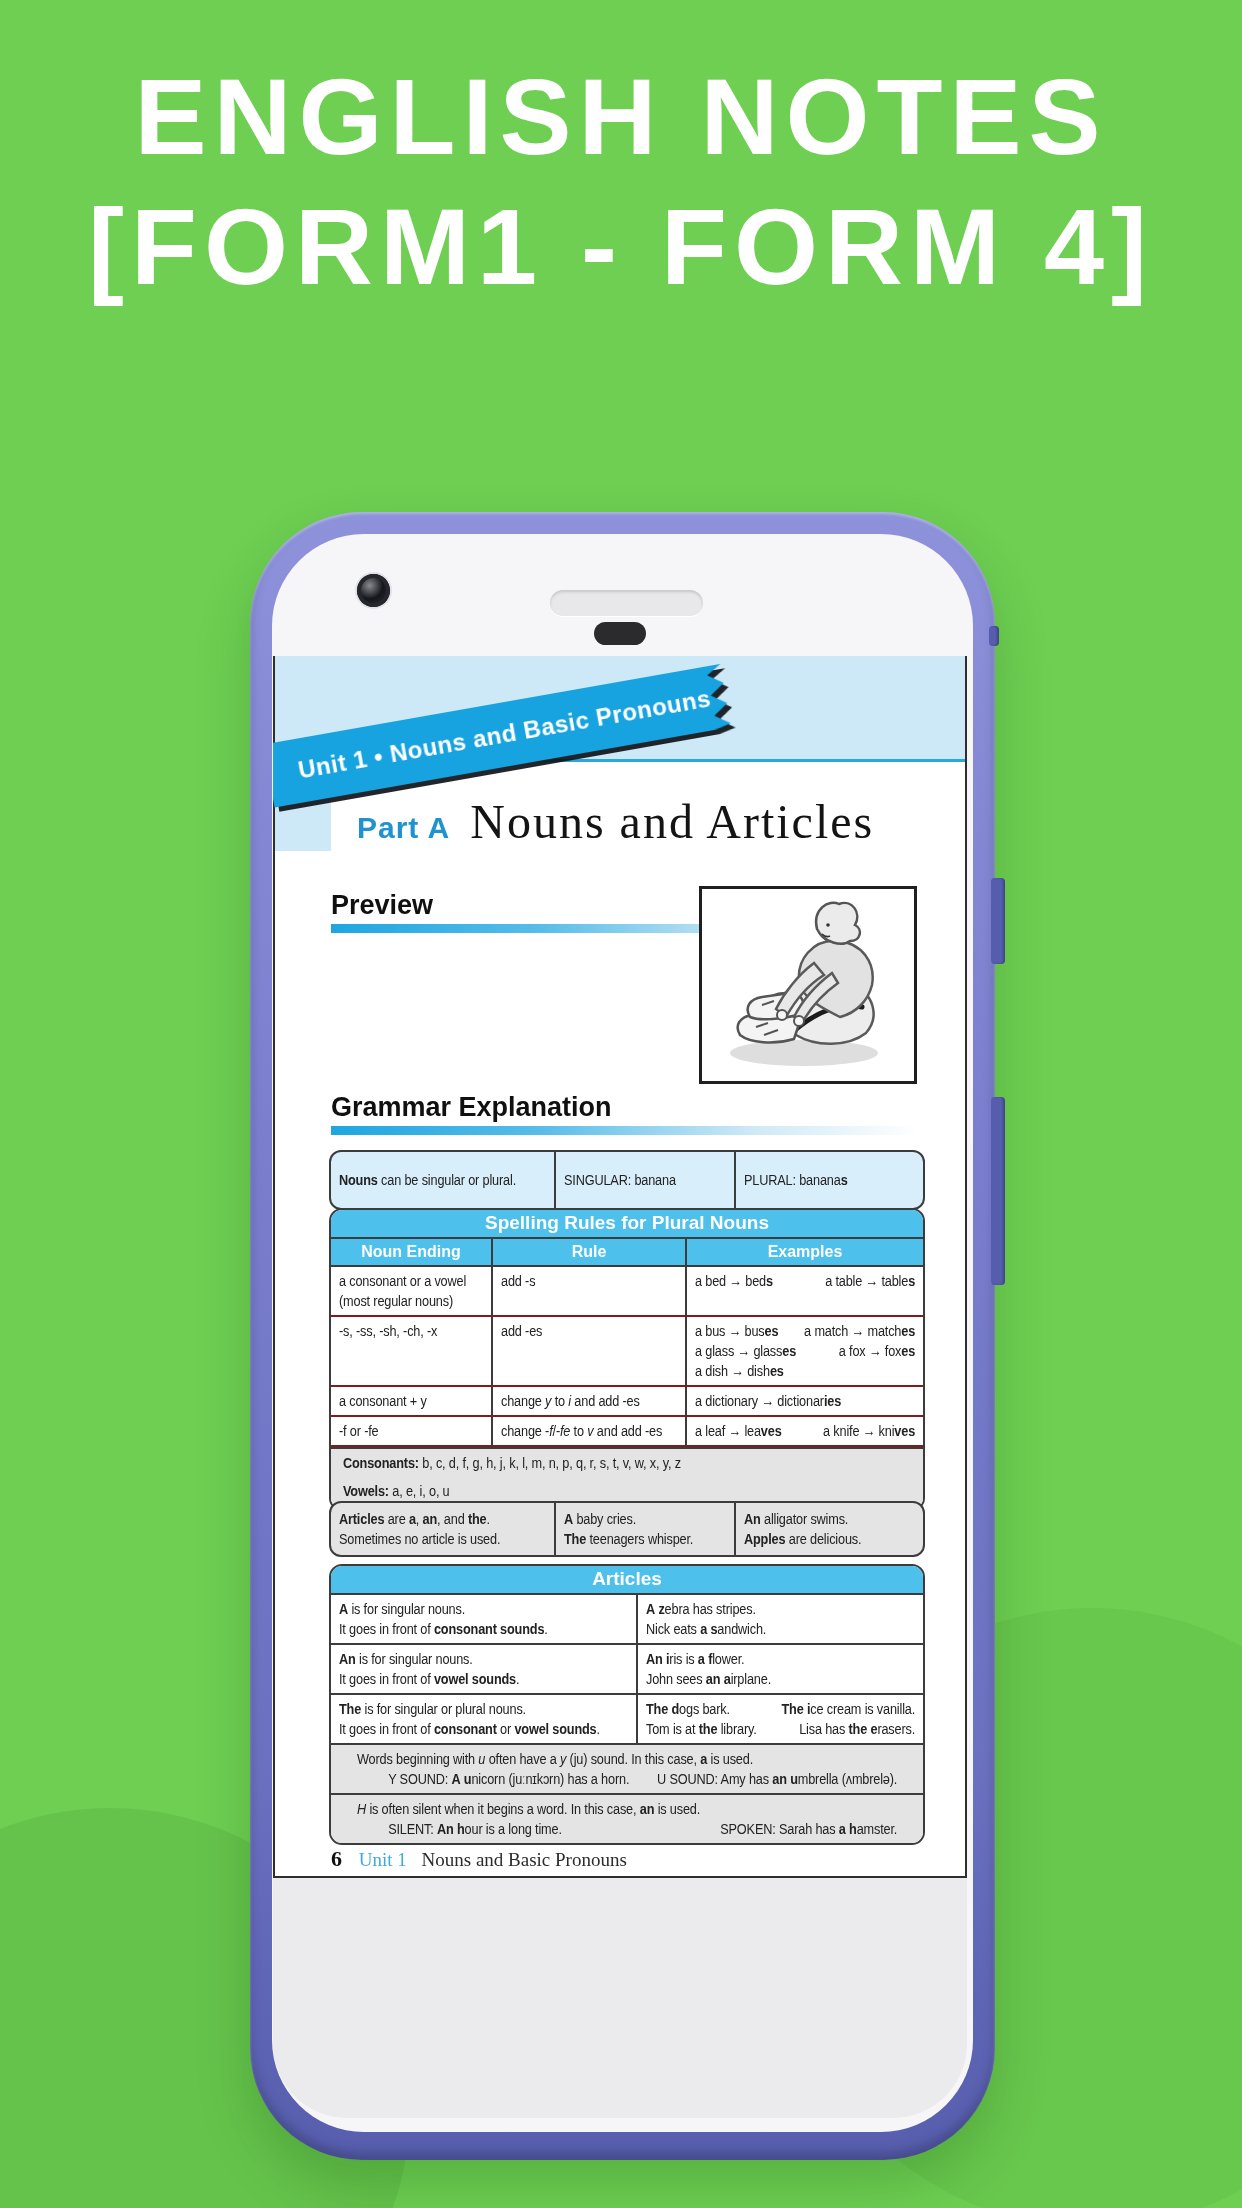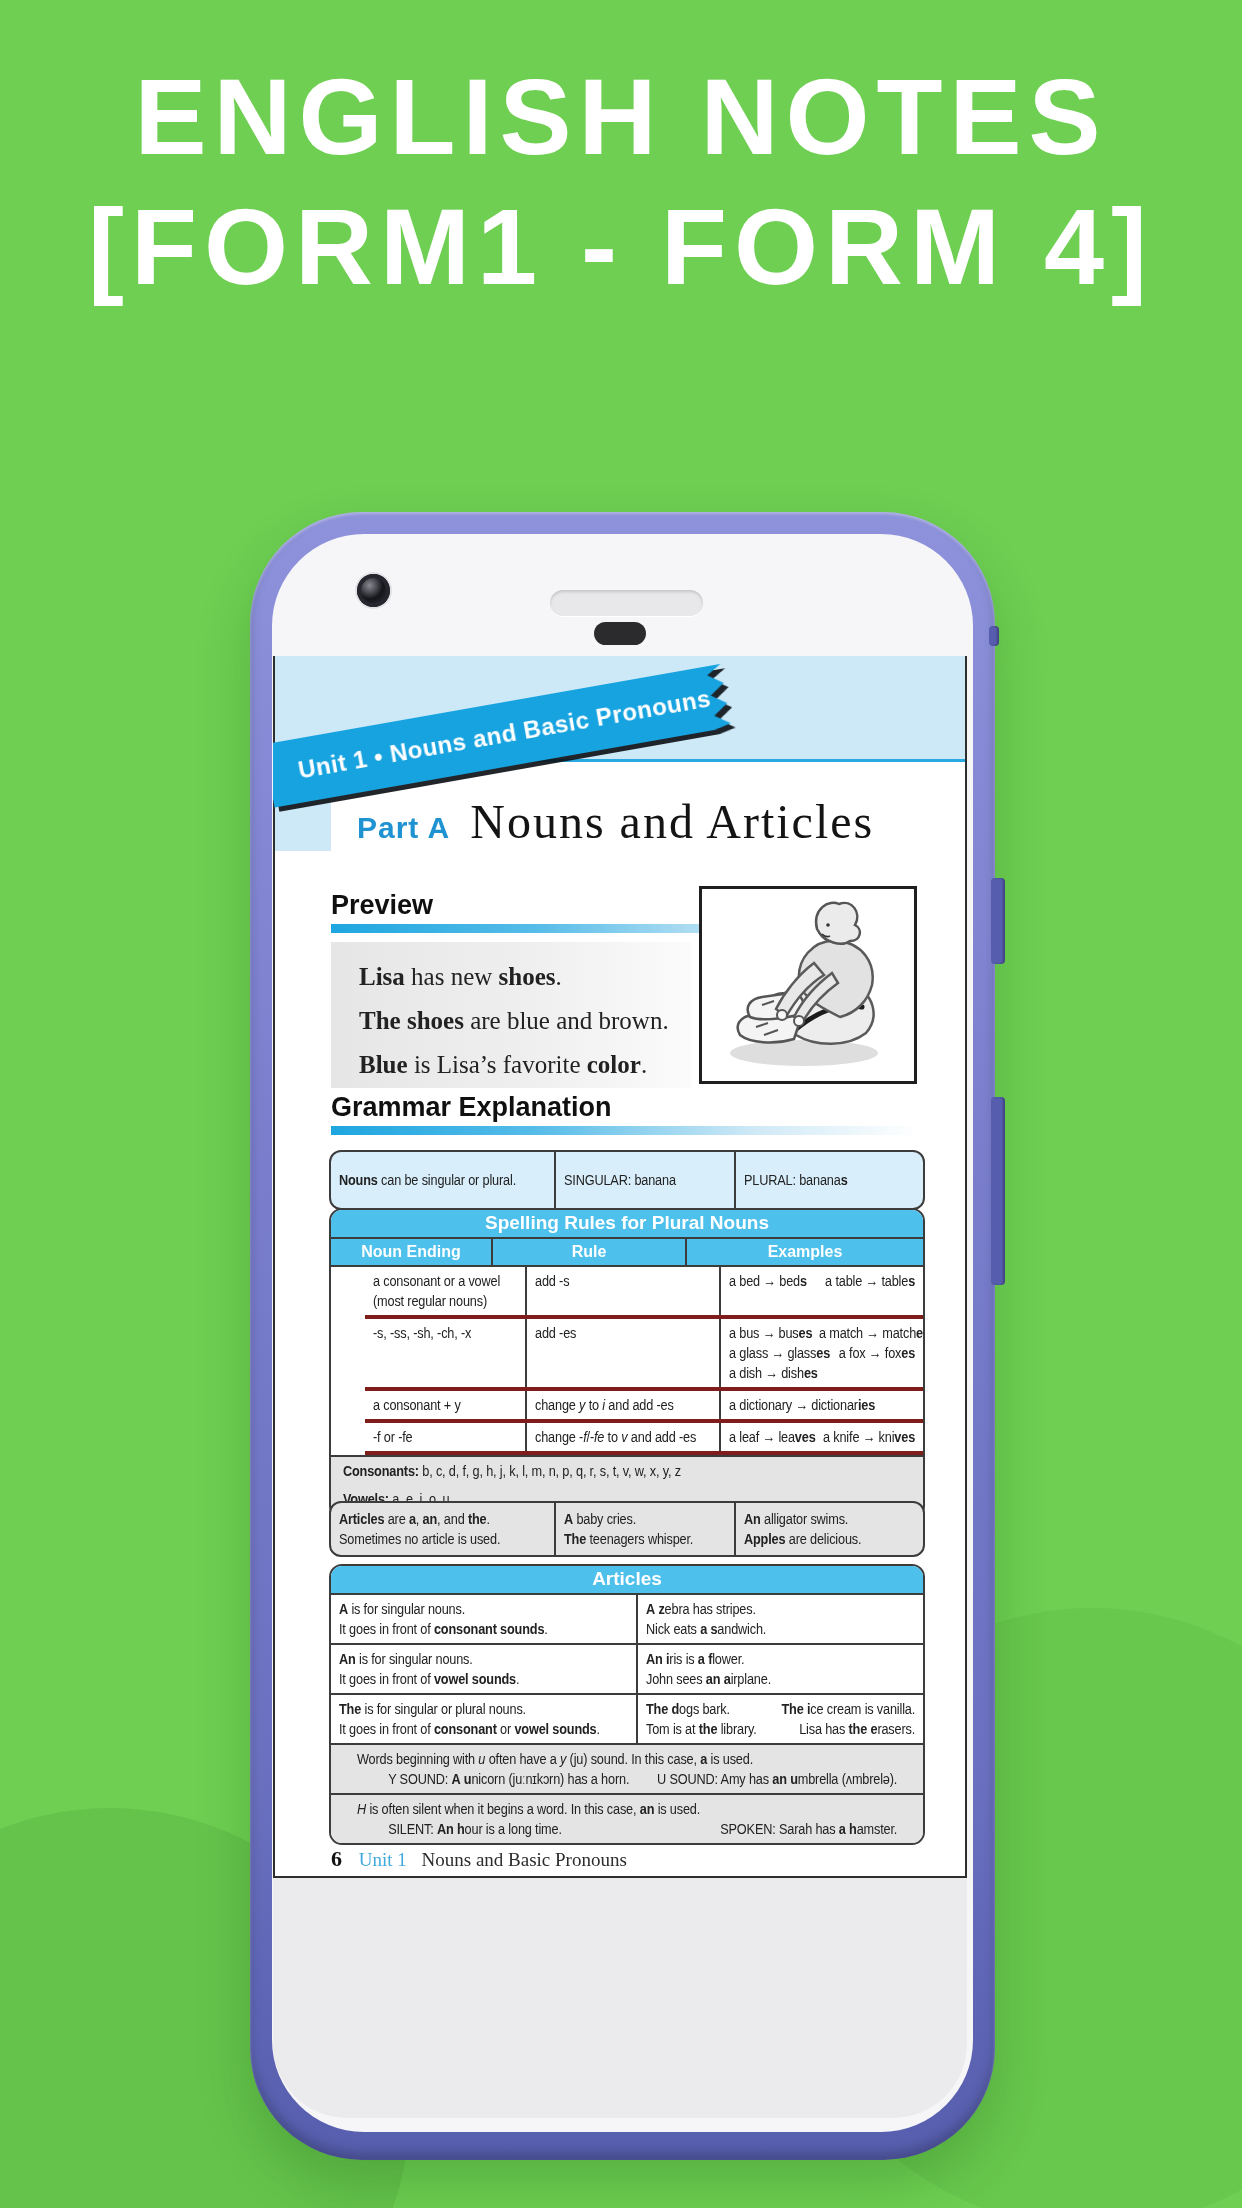--- a/index.html
+++ b/index.html
@@ -114,21 +114,21 @@
 
   .tbl { position:absolute; left:56px; width:596px; border:2.5px solid #3c3c3c; border-radius:13px;
          overflow:hidden; background:#ffffff; font-size:15.5px; line-height:20px; }
   .spelling { top:552px; }
   .tbl-title { background:#4ec0ec; color:#ffffff; font-weight:bold; text-align:center;
                padding:3px 0 4px; font-size:19px; border-bottom:2px solid #3c3c3c; }
   .t-head { display:grid; grid-template-columns:160px 194px 1fr; background:#4ec0ec;
             border-bottom:2px solid #3c3c3c; color:#ffffff; font-weight:bold; text-align:center;
             font-size:16px; }
   .t-head .cell { padding:3px 4px; }
-  .t-row { display:grid; grid-template-columns:160px 194px 1fr; border-bottom:4px solid #7f1d1d;margin-left:34px; }
+  .t-row { display:grid; grid-template-columns:160px 194px 1fr; border-bottom:2px solid #7f1d1d; }
   .t-row .cell { padding:4px 8px; overflow:hidden; }
   .t-head .cell + .cell, .t-row .cell + .cell { border-left:2px solid #3c3c3c; }
   .ex-line { display:flex; justify-content:space-between; gap:8px; white-space:nowrap; }
   .t-gray { background:#e4e4e4; padding:4px 12px; white-space:nowrap; overflow:hidden; }
   .t-gray.vowels { border-bottom:4px solid #ffffff; }
   .t-gray.consonants { border-top:2px solid #3c3c3c; }
 
   .intro-box {
     position:absolute; left:56px; top:845px; width:596px;
     border:2.5px solid #3c3c3c; border-radius:12px; background:#e4e4e4;
@@ -185,25 +185,20 @@
         </div>
 
         <div class="part-row">
           <span class="part-label">Part A</span>
           <span class="part-title">Nouns and Articles</span>
         </div>
 
         <div class="sec-heading h-preview">Preview</div>
         <div class="rule rule-preview"></div>
 
-        <div class="preview-box">
-          <div><b>Lisa</b> has new <b>shoes</b>.</div>
-          <div><b>The shoes</b> are blue and brown.</div>
-          <div><b>Blue</b> is Lisa’s favorite <b>color</b>.</div>
-        </div>
 
         <div class="figure">
           <svg width="212" height="192" viewBox="0 0 212 192">
             <ellipse cx="102" cy="164" rx="74" ry="13" fill="#d8d8d8" opacity="0.85"></ellipse>
             <path d="M150,96 C172,104 178,128 164,144 C146,158 114,158 94,146 L66,132 C58,120 66,104 82,104 Z" fill="#ededed" stroke="#5a5a5a" stroke-width="2.5"></path>
             <path d="M86,132 C104,110 134,96 156,102" fill="none" stroke="#1c1c1c" stroke-width="8" stroke-linecap="round"></path>
             <path d="M92,142 C112,124 140,112 160,118" fill="none" stroke="#1c1c1c" stroke-width="5" stroke-linecap="round"></path>
             <path d="M38,146 C32,136 38,128 50,126 L82,120 C94,120 100,128 96,138 L92,150 C72,156 48,154 38,146 Z" fill="#f4f4f4" stroke="#555" stroke-width="2.5"></path>
             <path d="M48,128 C42,118 48,110 60,108 L88,104 C98,104 104,112 100,120 L96,126 C78,130 58,132 48,128 Z" fill="#f4f4f4" stroke="#555" stroke-width="2.5"></path>
             <path d="M54,138 l12,-4 M62,146 l14,-5 M60,116 l12,-4" stroke="#555" stroke-width="2" fill="none"></path>

